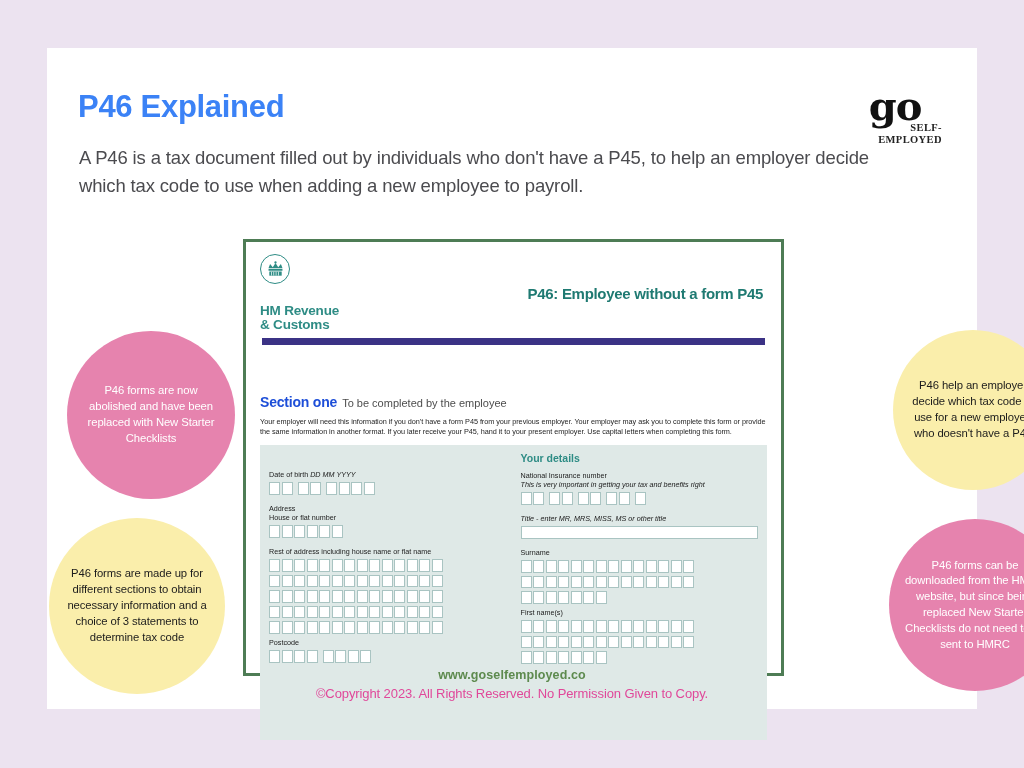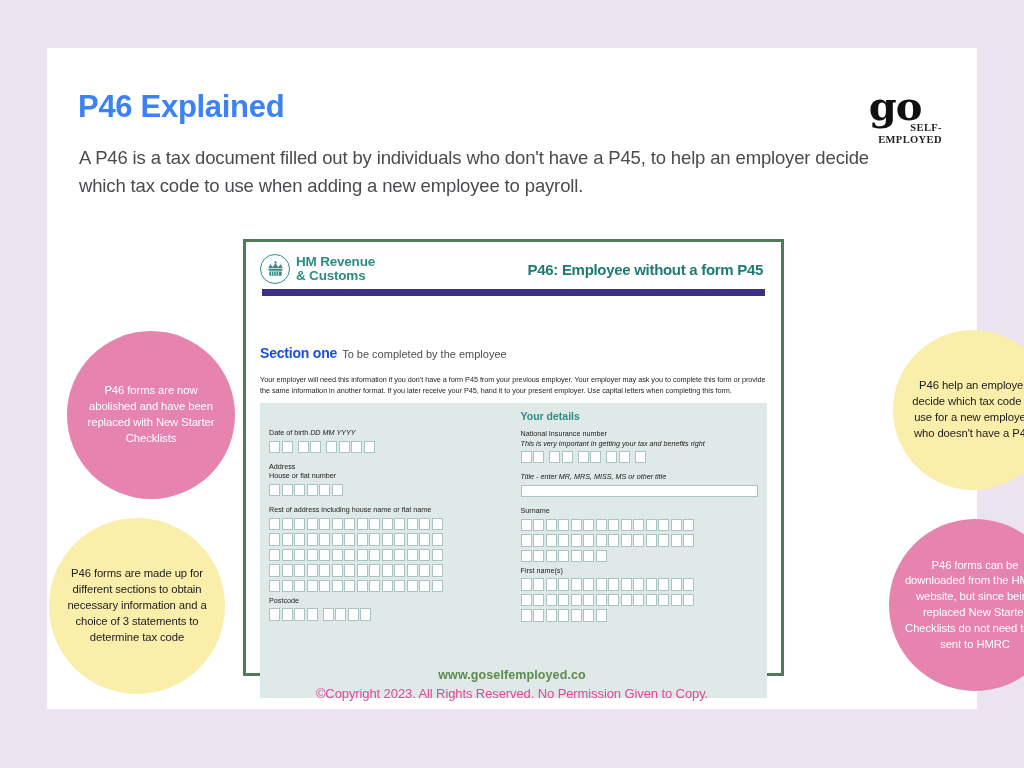--- a/index.html
+++ b/index.html
@@ -53,21 +53,21 @@
     position:absolute;
     left:196px; top:191px;
     width:541px; height:437px;
     background:#ffffff;
     border:3px solid #4e7c55;
     padding:4px;
   }
   .form-inner { width:100%; height:100%; background:#fff; padding:8px 10px 0 10px; }
 
   .hmrc-top { display:flex; align-items:center; justify-content:space-between; }
-  .hmrc-brand { display:flex; align-items:center; gap:6px; }
+  .hmrc-brand { display:flex; align-items:flex-start; gap:20px;flex-direction:column; }
   .crown-circle {
     width:30px; height:30px; border-radius:50%;
     border:1.8px solid #2e8c85;
     display:flex; align-items:center; justify-content:center;
     flex:0 0 auto;
   }
   .crown-circle svg { display:block; }
   .hmrc-name {
     font-size:13.5px; font-weight:600; color:#2e8c85;
     line-height:1.06; letter-spacing:-0.2px;
@@ -76,21 +76,21 @@
     font-size:15px; font-weight:700; color:#1f7a72;
     letter-spacing:-0.3px; padding-right:4px;
   }
   .purple-bar { height:7px; background:#3b3285; margin:5px 2px 7px 2px; }
 
   .sec-head { display:flex; align-items:baseline; gap:5px; }
   .sec-title { font-size:14px; font-weight:700; color:#1d4ed8; letter-spacing:-0.2px; }
   .sec-sub { font-size:11px; color:#4d4d4d;margin-top:45px; }
   .sec-body {
     font-size:7.3px; color:#1f1f1f; line-height:1.45;
-    margin-top:14px; letter-spacing:-0.05px;
+    margin-top:7px; letter-spacing:-0.05px;
   }
 
   
   .details {
     margin-top:7px; background:#dfe9e7;
     padding:7px 9px 9px 9px; height:295px;
     display:flex; gap:14px;
   }
   .col { flex:1 1 0; min-width:0; }
   .panel-title { font-size:10.5px; font-weight:700; color:#2e8c85; margin-bottom:7px; }

